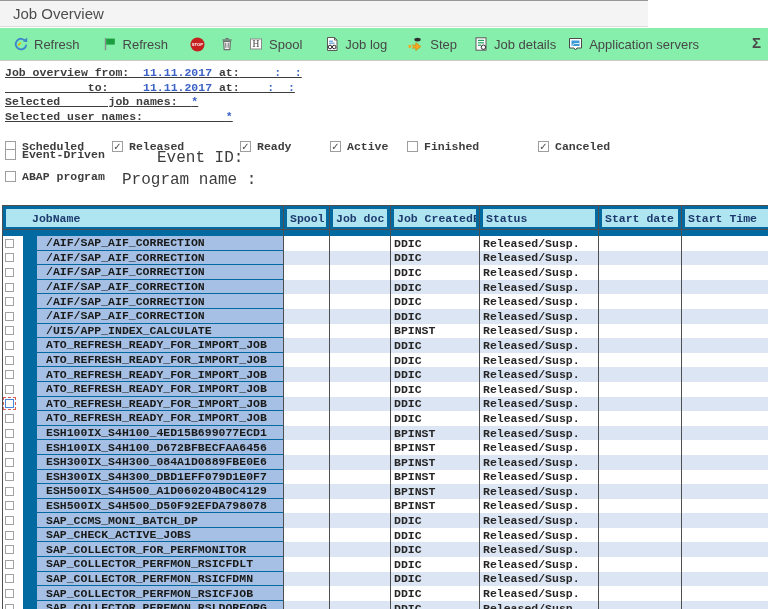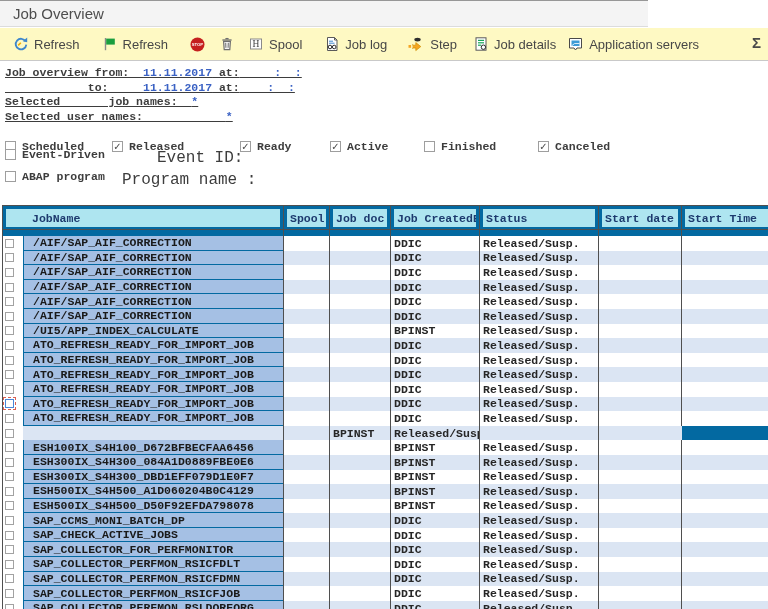--- a/index.html
+++ b/index.html
@@ -6,21 +6,21 @@
   html,body{margin:0;padding:0;}
   body{ width:768px; height:609px; overflow:hidden; position:relative; background:#fff;
         font-family:"Liberation Sans", sans-serif; }
 
   
   .titlebar{ position:absolute; left:0; top:0; width:648px; height:27px; background:#f4f4f4;
              border-top:1px solid #979797; border-bottom:1px solid #dcdcdc; box-sizing:border-box; }
   .titlebar .t{ font-size:15px; color:#4e4e4e; line-height:25px; padding-left:13px; display:block; }
 
   
-  .toolbar{ position:absolute; left:0; top:28px; width:768px; height:33px; background:#fef9c3;
+  .toolbar{ position:absolute; left:0; top:28px; width:768px; height:33px; background:#86efac;
             border-bottom:1px solid #c9c9c9; box-sizing:border-box; display:flex; align-items:center;
             padding-left:13px; }
   .tbtn{ display:flex; align-items:center; gap:5px; cursor:pointer; white-space:nowrap; }
   .tbtn .lbl{ font-size:13px; color:#474747; }
   .tbtn svg{ display:block; }
   .sum{ position:absolute; left:752px; top:6px; font-size:15px; font-weight:bold; color:#4a4a4a; }
 
   
   .criteria{ position:absolute; left:5px; top:66px; }
   .criteria pre{ margin:0; font-family:"Liberation Mono", monospace; font-size:11.5px; font-weight:bold;
@@ -48,21 +48,21 @@
           padding-left:3px; white-space:pre; overflow:hidden; }
   .th-first .th-in{ padding-left:26px; }
   .gaprow{ display:grid; grid-template-columns:281px 46px 61px 89px 119px 83px 110px; height:6px; }
   .gaprow div{ border-right:1px solid var(--bd); }
   .gaprow div:last-child{ border-right:none; }
   .tr{ display:grid; grid-template-columns:20px 261px 46px 61px 89px 119px 83px 110px; height:14.6px; }
   .c-cb{ background:#fff; display:flex; align-items:center; padding-left:2px; box-sizing:border-box; }
   .rcb{ width:9px; height:9px; box-sizing:border-box; border:1px solid #a2a2a2; background:#fff; cursor:pointer; }
   .focused .rcb{ border:1px solid #4a86d8; outline:1px dashed #d95f52; outline-offset:1px; }
   .c-name{ border-right:1px solid var(--bd); overflow:hidden; cursor:pointer; }
-  .namebg{ background:var(--keyblue); height:13.6px; margin-left:1px; display:flex; align-items:center;
+  .namebg{ background:var(--keyblue); height:13.6px; margin-left:14px; display:flex; align-items:center;
            font-family:"Liberation Mono", monospace; font-size:11.5px; font-weight:bold; color:#1a1a1a;
            padding-left:9px; white-space:pre; overflow:hidden; }
   .c-e{ border-right:1px solid var(--bd); }
   .c-t{ border-right:1px solid var(--bd); display:flex; align-items:center;
         font-family:"Liberation Mono", monospace; font-size:11.5px; font-weight:bold; color:#262626;
         padding-left:3px; white-space:pre; overflow:hidden; box-sizing:border-box; }
   .c-last{ border-right:none; }
   .tr.even .c-e, .tr.even .c-t, .tr.even .c-last{ background:var(--stripe); }
   .tr.odd  .c-e, .tr.odd  .c-t, .tr.odd  .c-last{ background:#fff; }
 </style>
@@ -198,21 +198,21 @@
         <span class="flbl">Released</span>
       </span>
     <span class="fitem" style="left:240px">
         <span class="cb checked">✓</span>
         <span class="flbl">Ready</span>
       </span>
     <span class="fitem" style="left:330px">
         <span class="cb checked">✓</span>
         <span class="flbl">Active</span>
       </span>
-    <span class="fitem" style="left:424px">
+    <span class="fitem" style="left:407px">
         <span class="cb"></span>
         <span class="flbl">Finished</span>
       </span>
     <span class="fitem" style="left:538px">
         <span class="cb checked">✓</span>
         <span class="flbl">Canceled</span>
       </span>
   </div>
   <div class="frow" style="top:8px">
     <span class="fitem" style="left:5px">
@@ -443,20 +443,23 @@
         <div class="c-e"></div>
         <div class="c-t">DDIC</div>
         <div class="c-t">Released/Susp.</div>
         <div class="c-e"></div>
         <div class="c-last"></div>
       </div>
       <div class="tr even">
         <div class="c-cb">
           <span class="rcb"></span>
         </div>
+        <div class="c-name">
+          <div class="namebg">ESH100IX_S4H100_4ED15B699077ECD1</div>
+        </div>
         <div class="c-e"></div>
         <div class="c-e"></div>
         <div class="c-t">BPINST</div>
         <div class="c-t">Released/Susp.</div>
         <div class="c-e"></div>
         <div class="c-last"></div>
       </div>
       <div class="tr odd">
         <div class="c-cb">
           <span class="rcb"></span>

